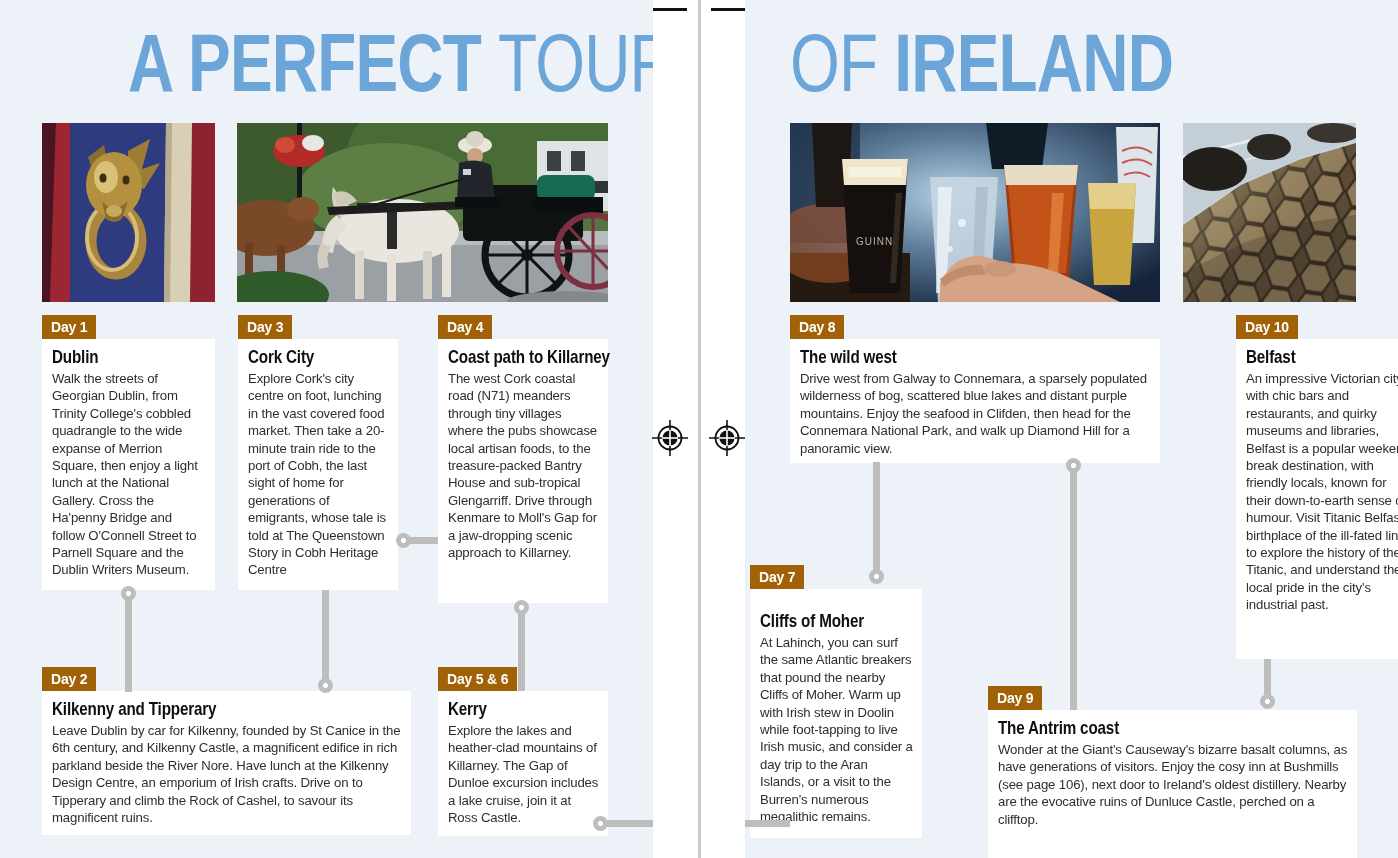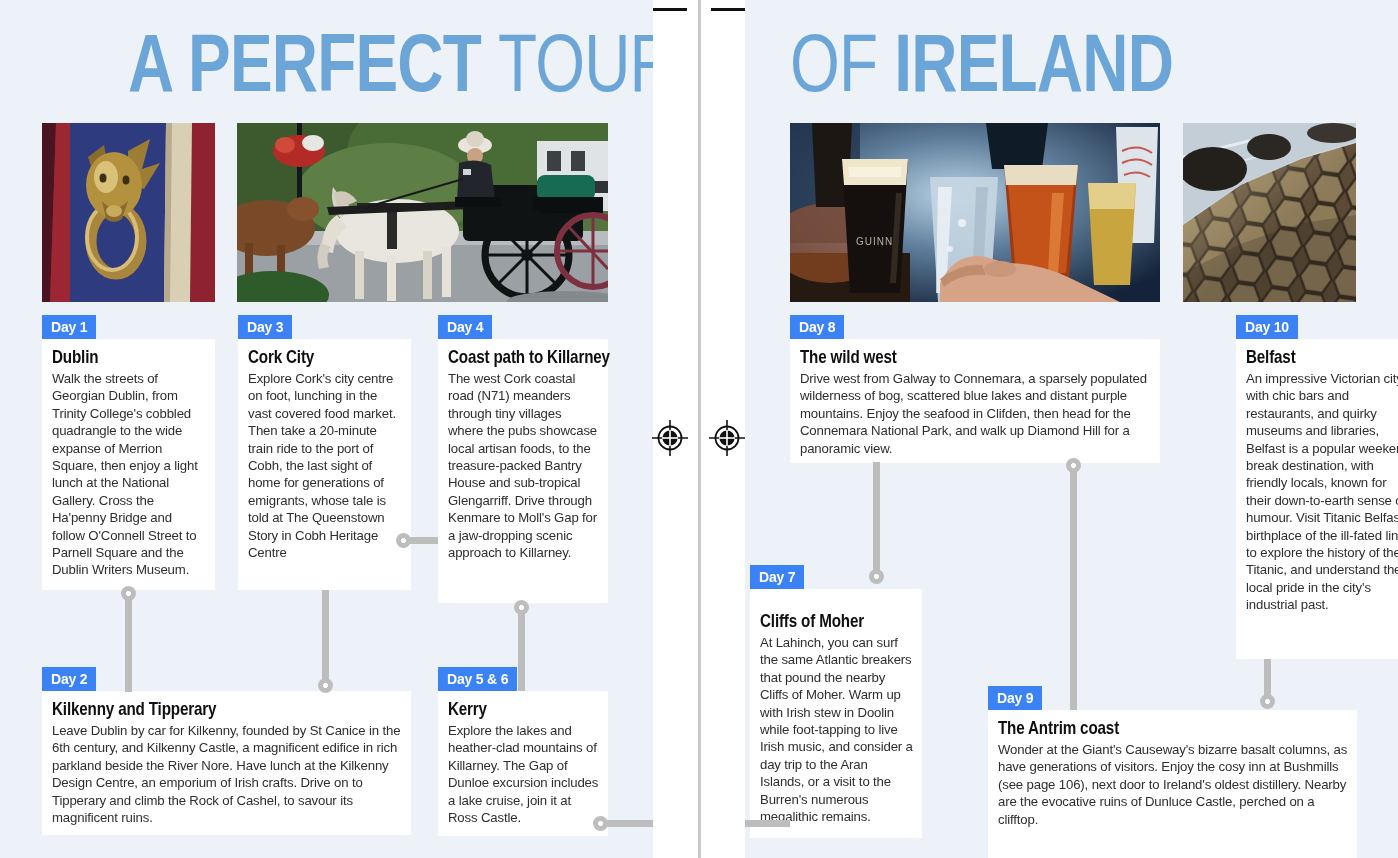--- a/index.html
+++ b/index.html
@@ -29,34 +29,34 @@
   #photo3{left:790px;width:370px;}
   #photo4{left:1183px;width:173px;}
 
   
   .card{
     position:absolute;background:#ffffff;
     padding:7px 8px 8px 10px;box-sizing:border-box;
   }
   .badge{
     position:absolute;top:-24px;left:0;height:24px;box-sizing:border-box;
-    background:#3b82f6;color:#ffffff;
+    background:#a16207;color:#ffffff;
     font-weight:700;font-size:14px;line-height:17px;
     padding:4px 9px 3px 9px;white-space:nowrap;letter-spacing:-0.2px;
   }
   .card h3{
     margin:0 0 3px 0;font-size:19px;line-height:21px;color:#0f0f0f;
     font-weight:700;white-space:nowrap;
   }
   .card h3 span{display:inline-block;transform:scaleX(0.8);transform-origin:0 50%;letter-spacing:-0.2px;}
   .card p{
     margin:0;font-size:13.2px;line-height:17.4px;color:#2e2e2e;letter-spacing:-0.15px;
   }
   #card-d1 {left:42px;  top:339px; width:173px; height:251px;}
-  #card-d3 {left:238px; top:339px; width:173px; height:251px;}
+  #card-d3 {left:238px; top:339px; width:160px; height:251px;}
   #card-d4 {left:438px; top:339px; width:170px; height:264px;}
   #card-d2 {left:42px;  top:691px; width:369px; height:144px;}
   #card-d56{left:438px; top:691px; width:170px; height:145px;}
   #card-d8 {left:790px; top:339px; width:370px; height:124px;}
   #card-d7 {left:750px; top:589px; width:172px; height:249px; padding-top:21px;}
   #card-d10{left:1236px;top:339px; width:185px; height:320px;}
   #card-d9 {left:988px; top:710px; width:369px; height:160px;}
 
   
   .conn{position:absolute;background:#bdbdbd;}

